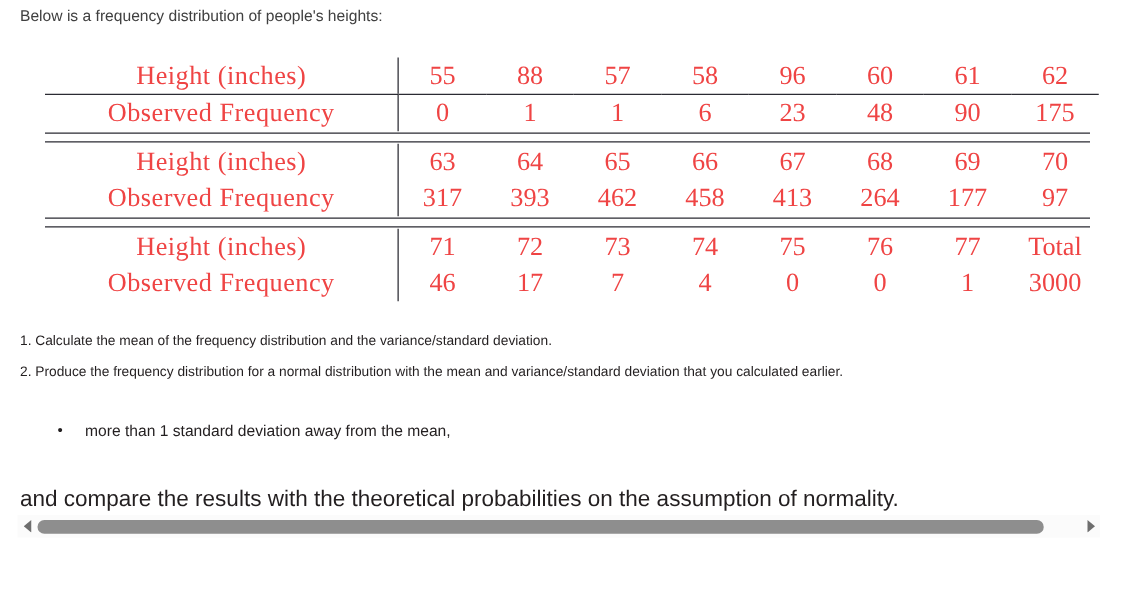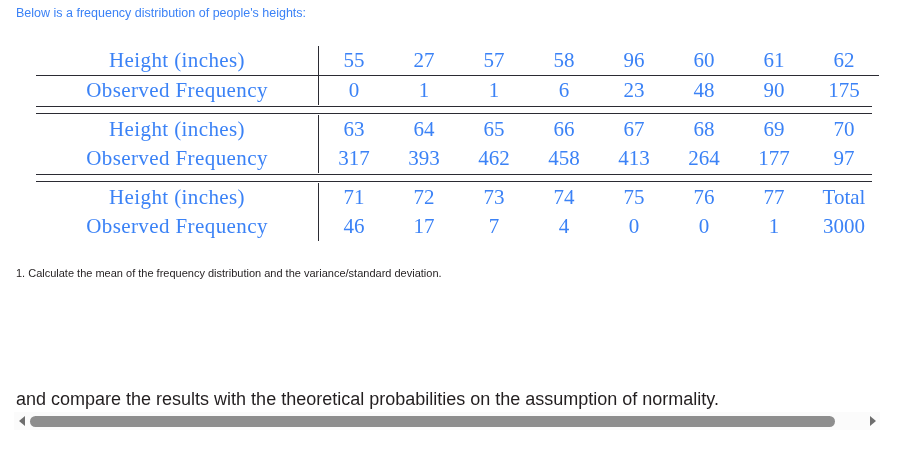--- a/index.html
+++ b/index.html
@@ -16,21 +16,21 @@
     position: relative;
   }
 
   
   .intro {
     position: absolute;
     left: 16px;
     top: 6px;
     font-size: 12.5px;
     line-height: 15px;
-    color: #3b82f6;
+    color: #404040;
     white-space: nowrap;
   }
 
   
   .table-wrap {
     position: absolute;
     left: 0px;
     top: 46px;
     width: 880px;
   }
@@ -42,21 +42,21 @@
   table.ftab {
     border-collapse: collapse;
     margin: 0;
     table-layout: fixed;
   }
   table.ftab td {
     padding: 0;
     font-family: "Liberation Serif", "DejaVu Serif", serif;
     font-size: 21px;
     line-height: 29px;
-    color: #3b82f6;
+    color: #ef4444;
     white-space: nowrap;
     vertical-align: middle;
   }
   td.lbl {
     width: 282px;
     text-align: center;
     padding-right: 14px;
     letter-spacing: 0.4px;
   }
   td.cell {
@@ -183,21 +183,21 @@
 <div class="intro">Below is a frequency distribution of people's heights:</div>
 
 <div class="table-wrap">
 
   <div class="blk blk1">
     <table class="ftab">
       <tbody>
           <tr class="rule-under">
         <td class="lbl">Height  (inches)</td>
         <td class="cell first">55</td>
-        <td class="cell">27</td>
+        <td class="cell">88</td>
         <td class="cell">57</td>
         <td class="cell">58</td>
         <td class="cell">96</td>
         <td class="cell">60</td>
         <td class="cell">61</td>
         <td class="cell">62</td>
       </tr>
       <tr>
         <td class="lbl">Observed Frequency</td>
         <td class="cell first">0</td>
@@ -274,23 +274,27 @@
     </tbody>
       </table>
   </div>
 
 </div>
 
 <div class="qlist">
   <div class="qitem">
     <span class="qnum">1.</span><span>Calculate the mean of the frequency distribution and the variance/standard deviation.</span>
   </div>
+  <div class="qitem">
+    <span class="qnum">2.</span><span>Produce the frequency distribution for a normal distribution with the mean and variance/standard deviation that you calculated earlier.</span>
+  </div>
 </div>
 
 <div class="bullets">
+  <div class="bitem">more than 1 standard deviation away from the mean,</div>
 </div>
 
 <div class="closing">and compare the results with the theoretical probabilities on the assumption of normality.</div>
 
 <div class="scrollbar">
   <div class="sb-arrow">
     <svg width="7" height="10" viewBox="0 0 7 10" aria-hidden="true">
       <polygon points="6,0 6,10 0,5" fill="#6e6e6e"></polygon>
     </svg>
   </div>

